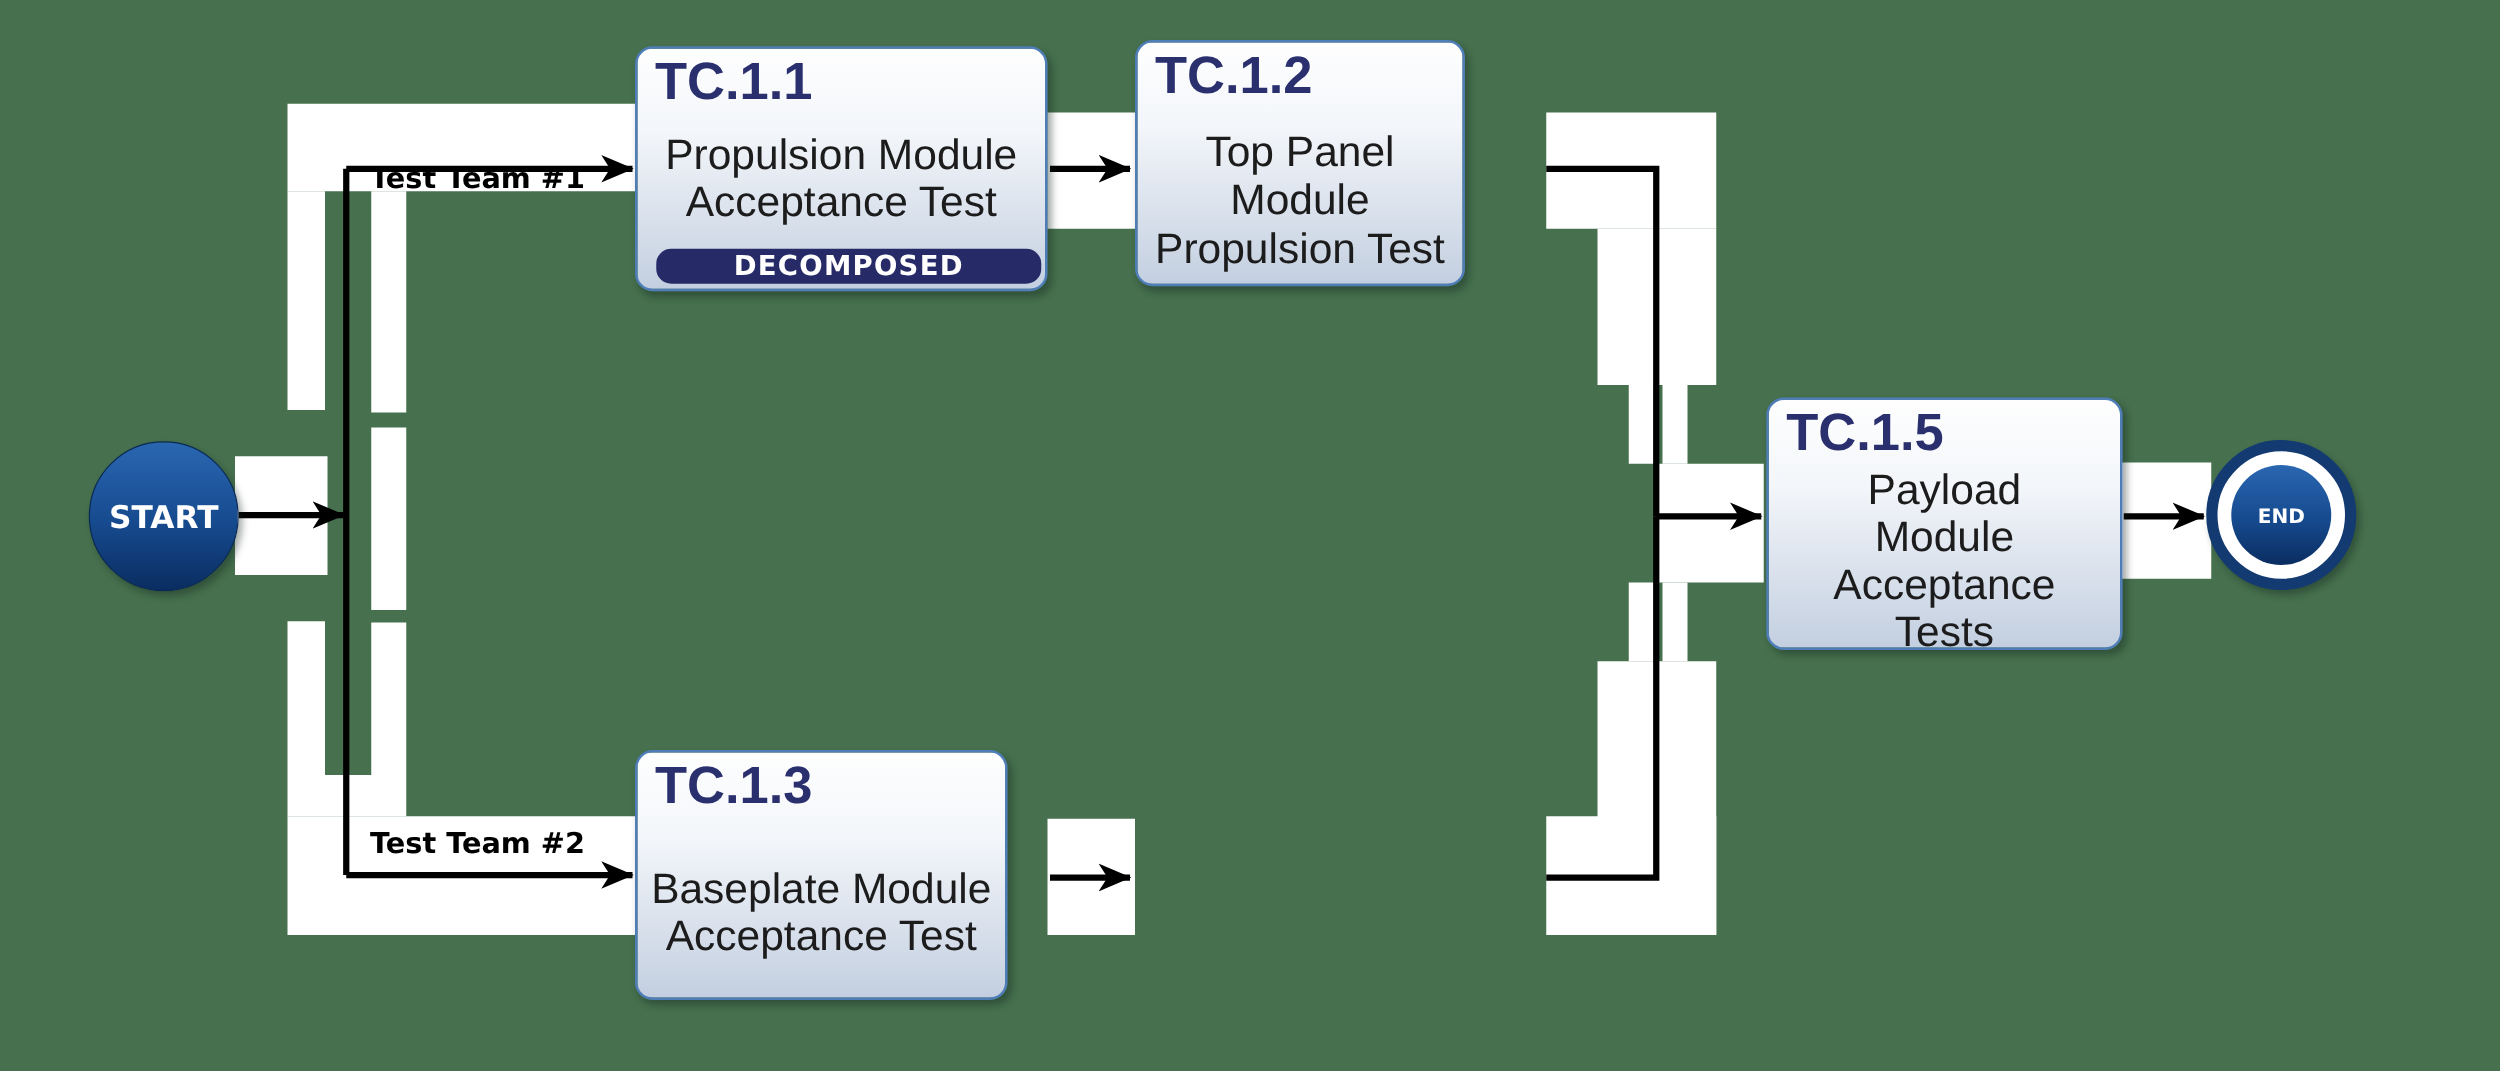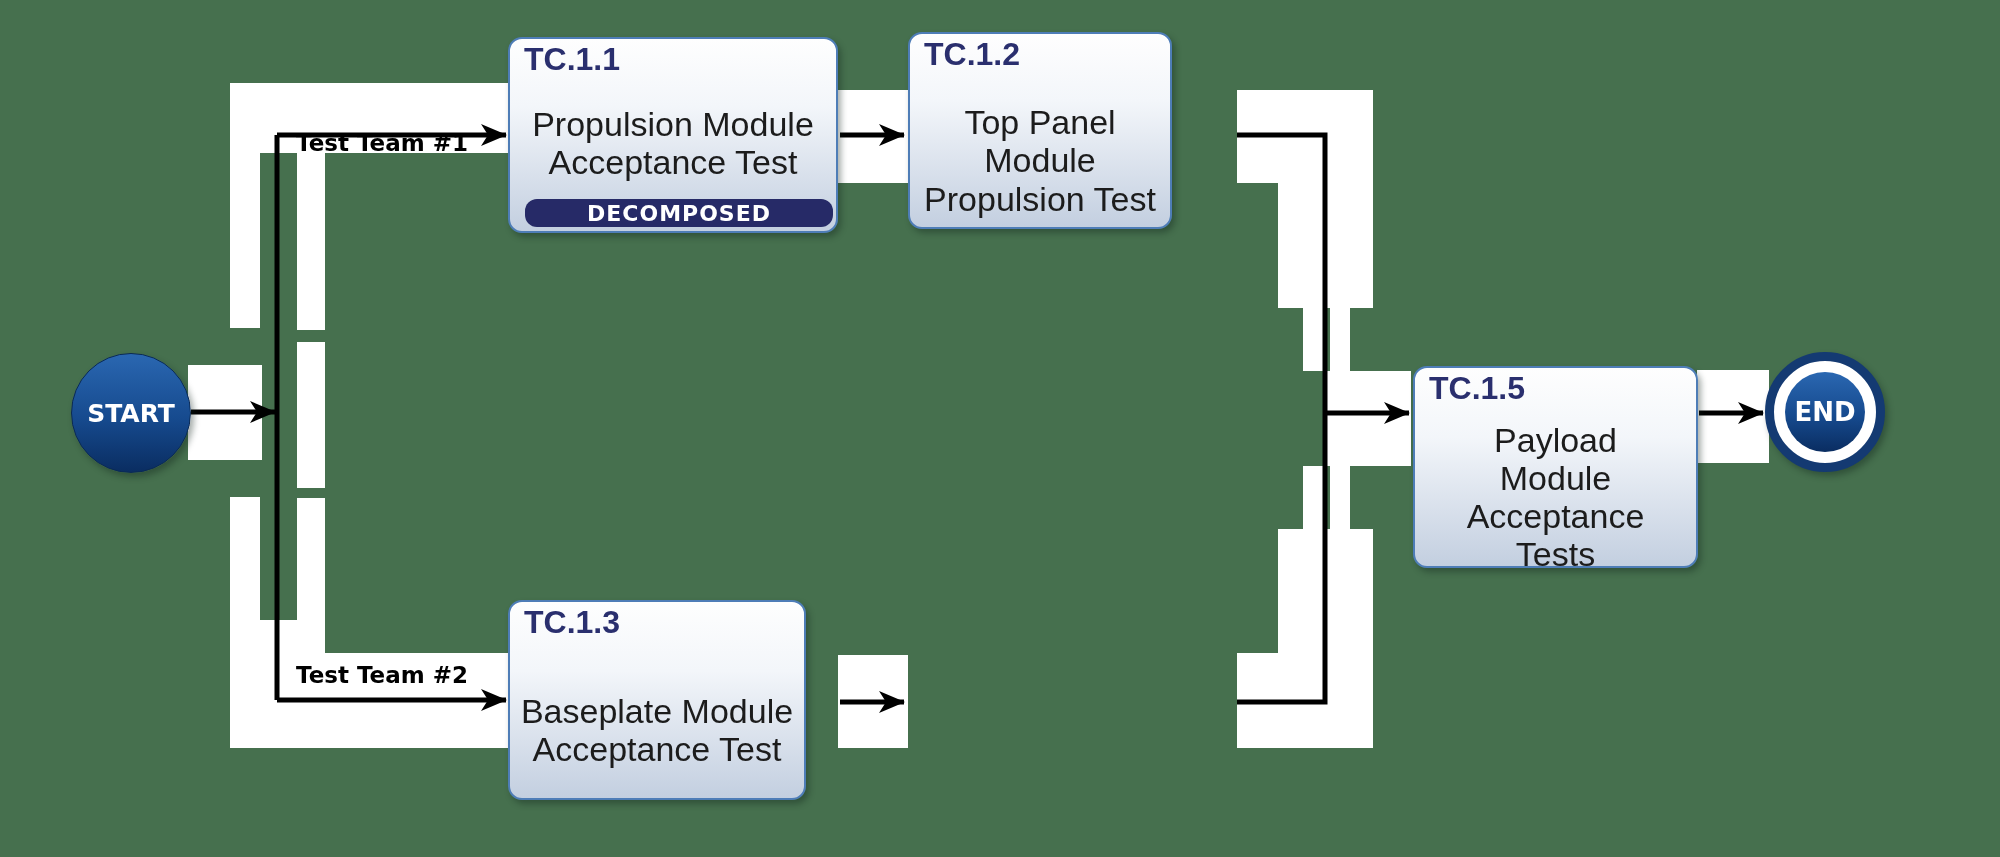--- a/index.html
+++ b/index.html
@@ -23,34 +23,34 @@
 
   
   .task{
     position:absolute;border:2px solid #4E7DB7;border-radius:14px;
     background:linear-gradient(180deg,#FEFEFE 0%,#F3F6FA 35%,#DDE4EE 65%,#C3CFE0 100%);
     box-shadow:3px 4px 6px rgba(15,35,25,0.38);
     box-sizing:border-box;
   }
   .task-id{
     position:absolute;left:14px;top:2px;
-    font-weight:bold;font-size:32px;color:#2A2F6E;
+    font-weight:bold;font-size:42px;color:#2A2F6E;
   }
   .task-body{
     position:absolute;left:0;right:0;top:60px;bottom:0;
     display:flex;align-items:center;justify-content:center;text-align:center;
     font-size:34px;line-height:1.12;color:#1C1C1C;
   }
   .task-body span{display:block;max-width:312px;}
   .t1{left:508px;top:37px;width:330px;height:196px;}
   .t1 .task-body{top:52px;bottom:36px;}
   .t2{left:908px;top:32px;width:264px;height:197px;}
   .t3{left:508px;top:600px;width:298px;height:200px;}
   .t4{left:908px;top:600px;width:330px;height:200px;}
-  .t5{left:1413px;top:318px;width:285px;height:202px;margin-top:48px;}
+  .t5{left:1413px;top:318px;width:285px;height:202px;}
   .t5 .task-body span{max-width:218px;}
   .badge{
     position:absolute;left:3px;right:3px;bottom:4px;height:28px;border-radius:12px;
     background:#262A67;color:#FFF;display:flex;align-items:center;justify-content:center;
     font-family:"DejaVu Sans", sans-serif;font-weight:bold;font-size:22px;letter-spacing:1px;margin-left:12px;
   }
 
   
   .start-node{
     position:absolute;left:71px;top:353px;width:120px;height:120px;border-radius:50%;
@@ -67,21 +67,21 @@
     background:#FFFFFF;border:9px solid #143A72;box-sizing:border-box;
     box-shadow:3px 4px 6px rgba(15,35,25,0.38);
     display:flex;align-items:center;justify-content:center;
   }
   .end-node-inner{
     width:80px;height:80px;border-radius:50%;
     background:linear-gradient(180deg,#2A67B1 0%,#164A8E 55%,#0A2D61 100%);
     display:flex;align-items:center;justify-content:center;
   }
   .end-node .node-label{
-    color:#FFF;font-family:"DejaVu Sans", sans-serif;font-weight:bold;font-size:26px;
+    color:#FFF;font-family:"DejaVu Sans", sans-serif;font-weight:bold;font-size:16px;
   }
 </style>
 </head>
 <body>
 
 <div id="canvas">
 
   <div class="lane" style="left:188px;top:365px;width:74px;height:95px;"></div>
   <div class="lane" style="left:230px;top:83px;width:278px;height:70px;"></div>
   <div class="lane" style="left:230px;top:653px;width:278px;height:95px;"></div>

